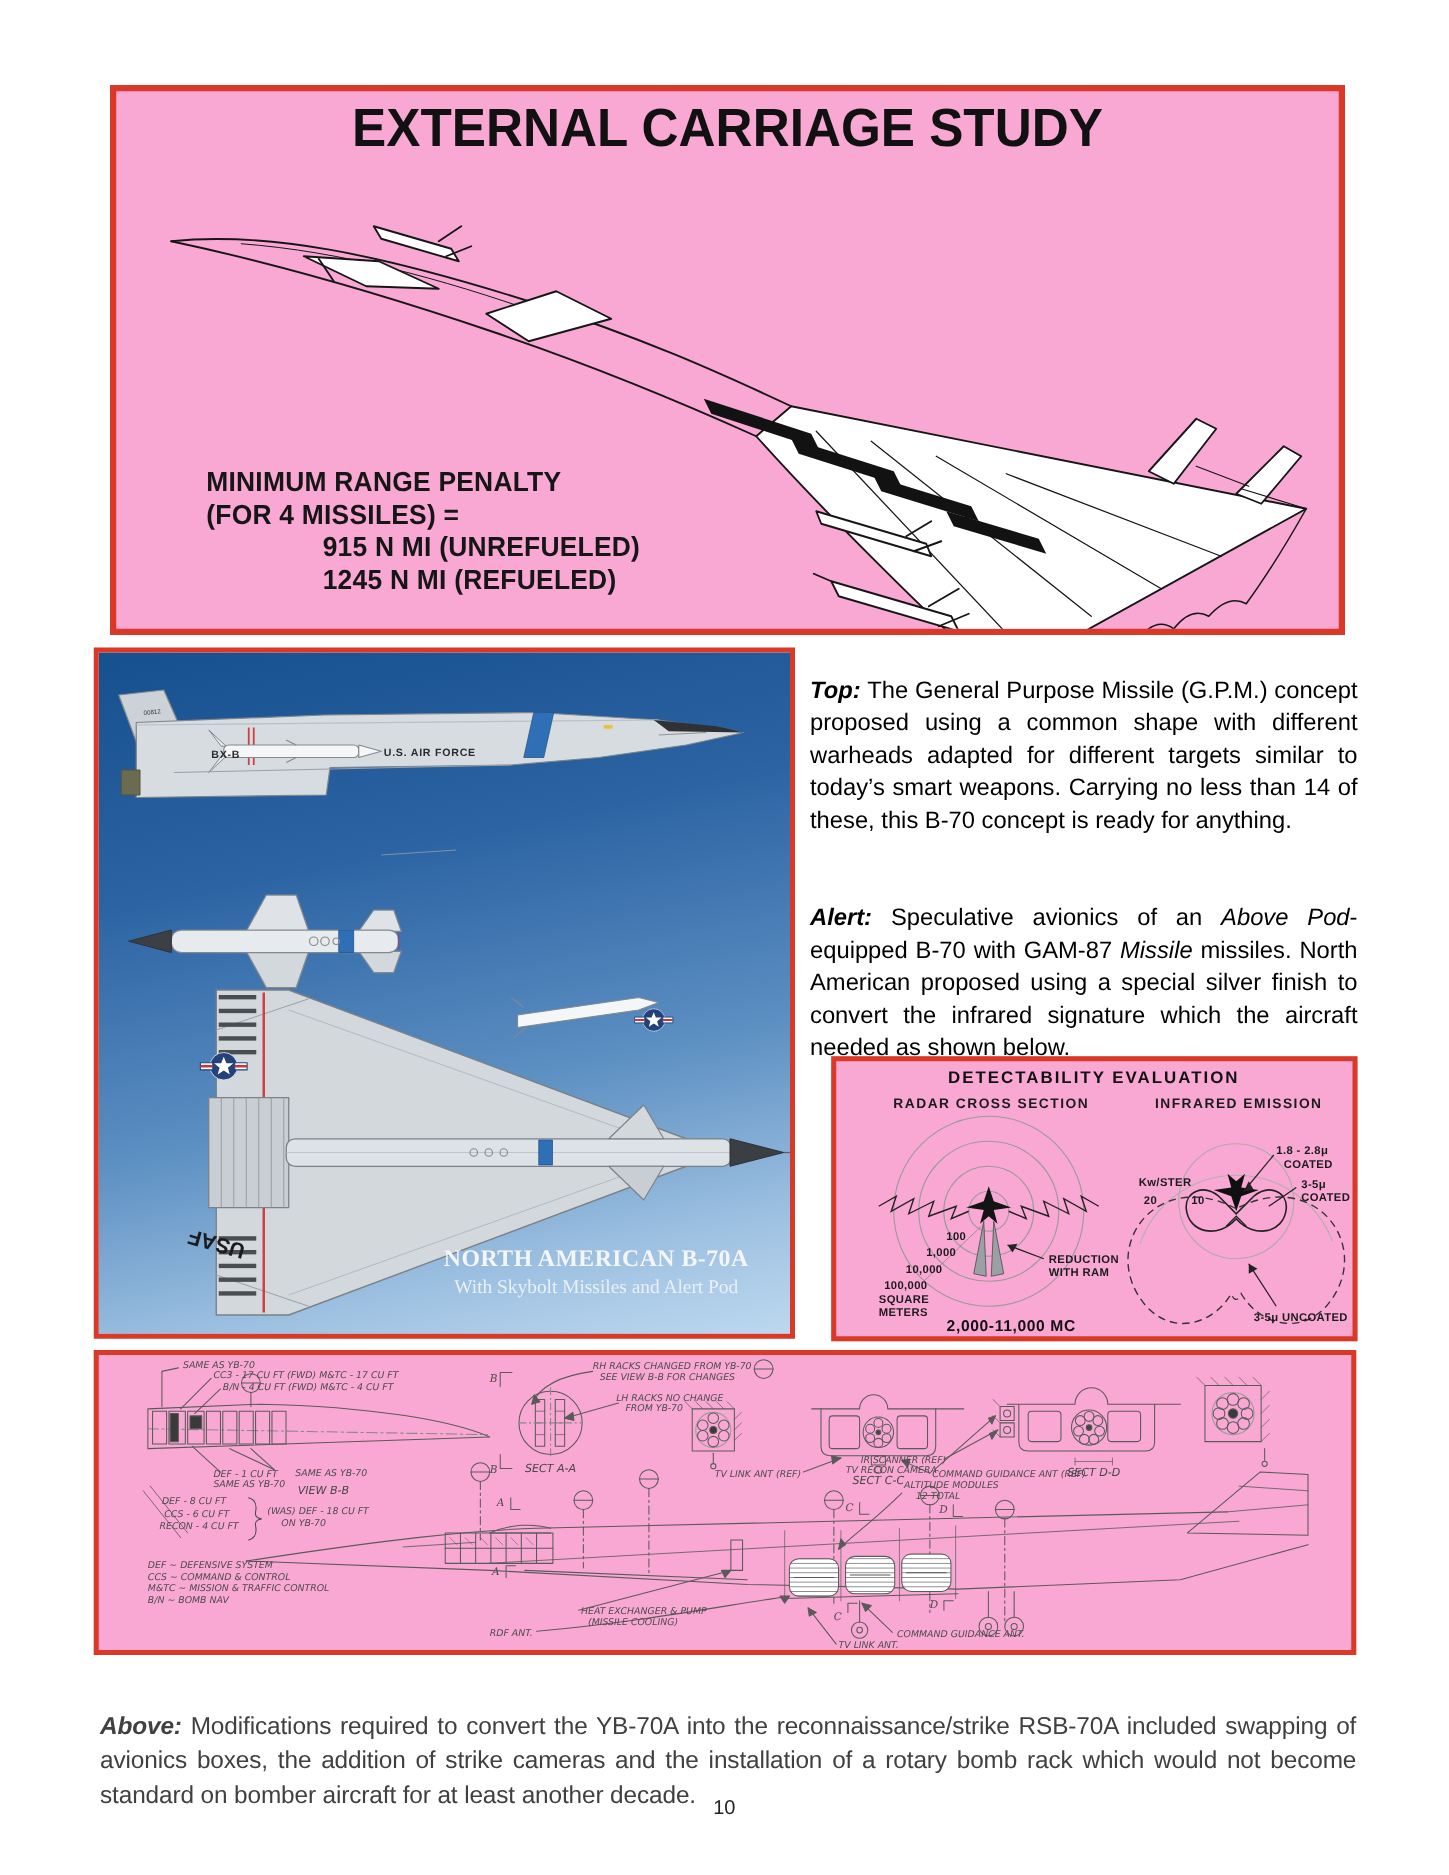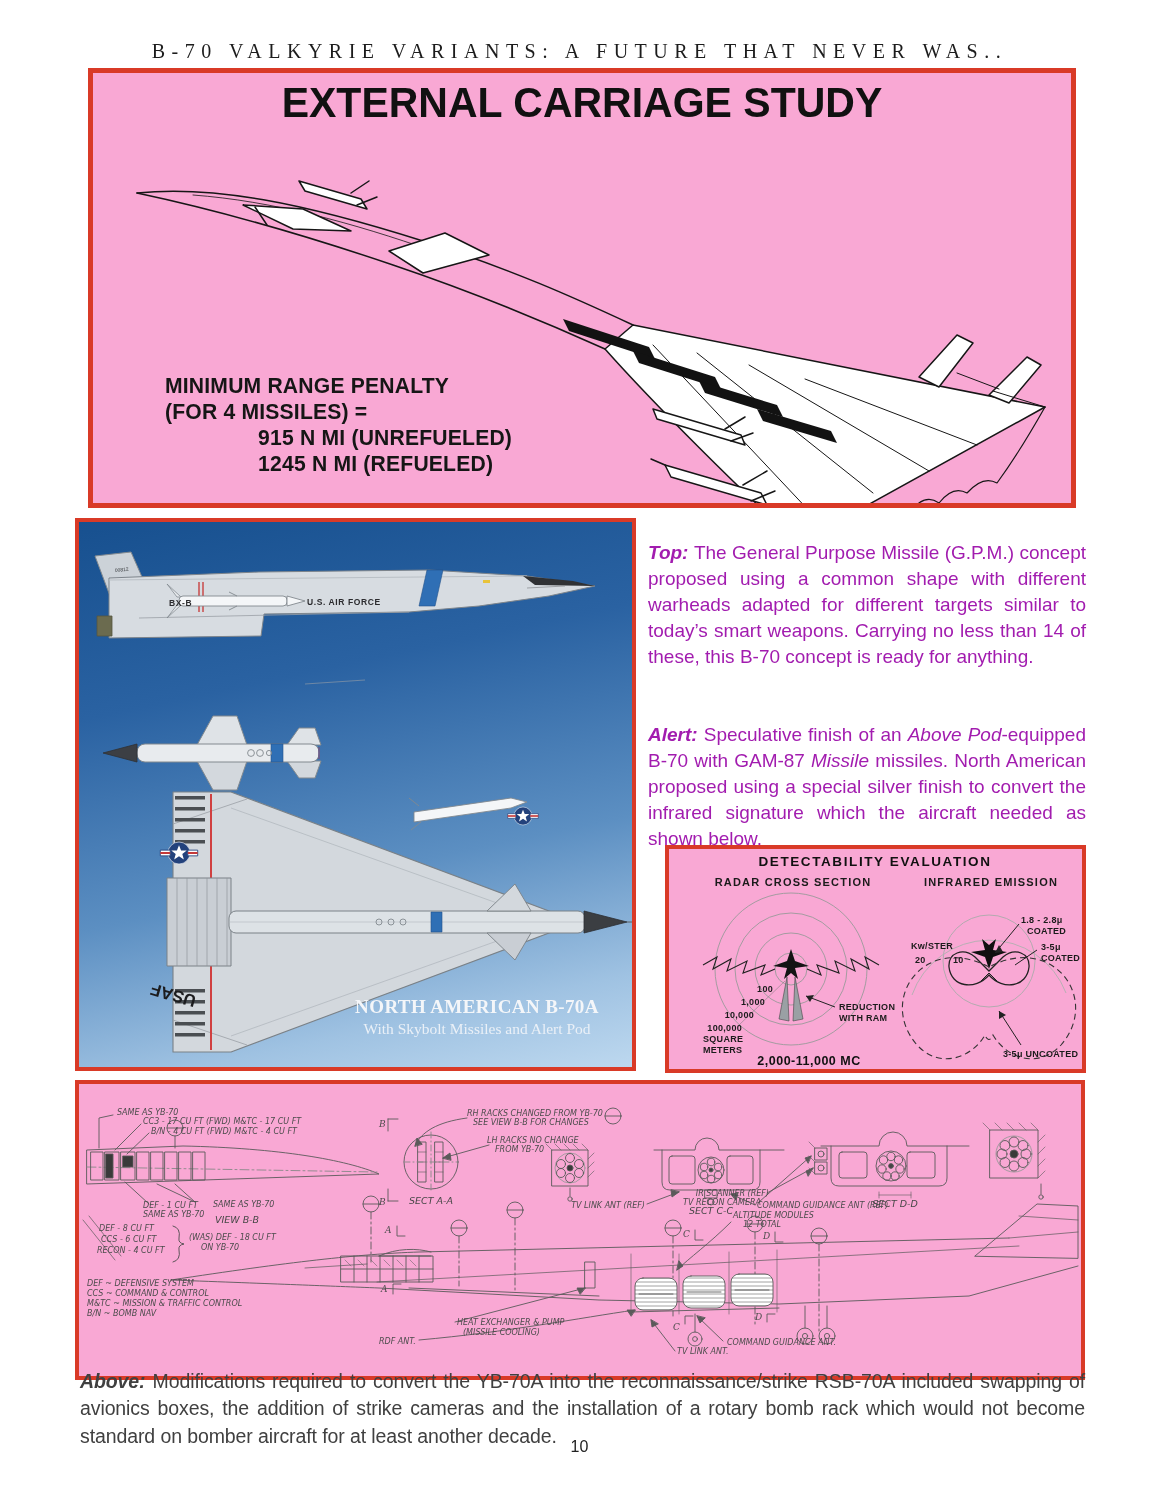--- a/index.html
+++ b/index.html
@@ -5,28 +5,28 @@
   html,body{margin:0;padding:0;background:#ffffff;}
   .page{position:relative;width:1159px;height:1500px;background:#ffffff;overflow:hidden;
         font-family:"Liberation Sans",sans-serif;color:#1a1a1a;}
   .header-title{position:absolute;top:40px;left:0;width:100%;text-align:center;
         font-family:"Liberation Serif",serif;font-size:20px;letter-spacing:6.5px;color:#1c1c1c;white-space:nowrap;}
   .panel{position:absolute;background:#f9a8d4;box-sizing:border-box;border:4px solid #d93a27;}
   #panel-carriage{left:88px;top:68px;width:988px;height:440px;border-width:5px;}
   #panel-artwork{left:75px;top:518px;width:561px;height:553px;
         background:linear-gradient(168deg,#17508f 0%,#2a62a2 30%,#5c8fc2 62%,#9fc2e2 86%,#bdd8ef 100%);}
   #panel-detect{left:665px;top:845px;width:421px;height:228px;}
-  #panel-drawing{left:75px;top:1080px;width:1010px;height:300px;text-decoration:underline;}
+  #panel-drawing{left:75px;top:1080px;width:1010px;height:244px;text-decoration:underline;}
   .fill-svg{position:absolute;left:0;top:0;width:100%;height:100%;}
   .carriage-title{position:absolute;top:6px;left:0;width:100%;text-align:center;
         font-weight:bold;font-size:41px;letter-spacing:0px;color:#111;transform:scaleY(1.05);}
   .range-note{position:absolute;left:72px;top:300px;font-weight:bold;font-size:22px;line-height:26px;
         color:#161616;letter-spacing:0.2px;transform:scaleX(.96);transform-origin:left top;}
   .range-note .ind{padding-left:97px;}
-  .cap{position:absolute;left:648px;width:438px;font-size:19px;line-height:1.37;text-align:justify;color:#a21caf;}
+  .cap{position:absolute;left:648px;width:438px;font-size:19px;line-height:1.37;text-align:justify;color:#000000;}
   #cap-top{top:521px;}
   #cap-left{top:703px;}
   #cap-above{position:absolute;left:80px;top:1348px;width:1005px;font-size:19.5px;line-height:1.42;
         text-align:justify;color:#404040;letter-spacing:-0.1px;}
   .page-number{position:absolute;top:1438px;left:0;width:100%;text-align:center;font-size:16px;color:#222;}
   .b{font-weight:bold;} .i{font-style:italic;}
   
   text{font-family:"Liberation Sans",sans-serif;}
   .ann{font-family:"DejaVu Sans",sans-serif;font-style:italic;font-size:8px;fill:#4c4c4c;}
   .ann2{font-family:"DejaVu Sans",sans-serif;font-style:italic;font-size:9.5px;fill:#474747;}
@@ -37,21 +37,20 @@
   .det-title{font-weight:bold;font-size:13.5px;fill:#111;letter-spacing:1.6px;}
   .mark-sm{font-weight:bold;font-size:8.5px;fill:#2b2b2e;letter-spacing:.6px;}
   .art-t{font-family:"Liberation Serif",serif;font-weight:bold;font-size:19px;fill:#f4f6f9;letter-spacing:.4px;}
   .art-s{font-family:"Liberation Serif",serif;font-size:15.5px;fill:#eaf0f7;}
 </style>
 </head>
 <body>
 
 <div class="page">
 
-  <div class="header-title">B-70 VALKYRIE VARIANTS: A FUTURE THAT NEVER WAS..</div>
 
   <div class="panel" id="panel-carriage">
     <svg class="fill-svg" viewBox="0 0 978 430">
       <g stroke="#161616" stroke-width="1.5" fill="none" stroke-linejoin="round" stroke-linecap="round">
 
         <path d="M44,120 C120,112 210,130 330,168 C420,197 480,224 540,252"></path>
         <path d="M44,120 C110,134 200,158 300,192 C380,219 450,248 512,276"></path>
         <path d="M100,122 C180,128 260,150 340,178" stroke-width="0.8"></path>
 
         <path d="M150,132 L210,136 L258,158 L200,156 Z" fill="#ffffff"></path>
@@ -188,21 +187,21 @@
         <use href="#rnd" transform="translate(444,294) scale(0.9)"></use>
         <text x="118" y="474" font-size="17" font-weight="bold" fill="#1c1c1e" transform="rotate(196 118 474)">USAF</text>
       </g>
 
       <text class="art-t" x="398" y="491" text-anchor="middle">NORTH AMERICAN B-70A</text>
       <text class="art-s" x="398" y="512" text-anchor="middle">With Skybolt Missiles and Alert Pod</text>
     </svg>
   </div>
 
   <p class="cap" id="cap-top"><span class="b i">Top: </span><span>The General Purpose Missile (G.P.M.) concept proposed using a common shape with different warheads adapted for different targets similar to today’s smart weapons. Carrying no less than 14 of these, this B-70 concept is ready for anything.</span></p>
-  <p class="cap" id="cap-left"><span class="b i">Alert: </span><span>Speculative finish of an </span><span class="i">Above Pod</span><span>-equipped B-70 with GAM-87 </span><span class="i">Missile</span><span> missiles. North American proposed using a special silver finish to convert the infrared signature which the aircraft needed as shown below.</span></p>
+  <p class="cap" id="cap-left"><span class="b i">Alert: </span><span>Speculative avionics of an </span><span class="i">Above Pod</span><span>-equipped B-70 with GAM-87 </span><span class="i">Missile</span><span> missiles. North American proposed using a special silver finish to convert the infrared signature which the aircraft needed as shown below.</span></p>
 
   <div class="panel" id="panel-detect">
     <svg class="fill-svg" viewBox="0 0 413 220">
       <text class="det-title" x="206" y="17" text-anchor="middle">DETECTABILITY EVALUATION</text>
       <text class="det-t" x="124" y="37" text-anchor="middle">RADAR CROSS SECTION</text>
       <text class="det-t" x="322" y="37" text-anchor="middle">INFRARED EMISSION</text>
 
       <g>
         <circle cx="122" cy="120" r="16" fill="none" stroke="#9a9a9a" stroke-width="0.9"></circle>
         <circle cx="122" cy="120" r="36" fill="none" stroke="#9a9a9a" stroke-width="0.9"></circle>

